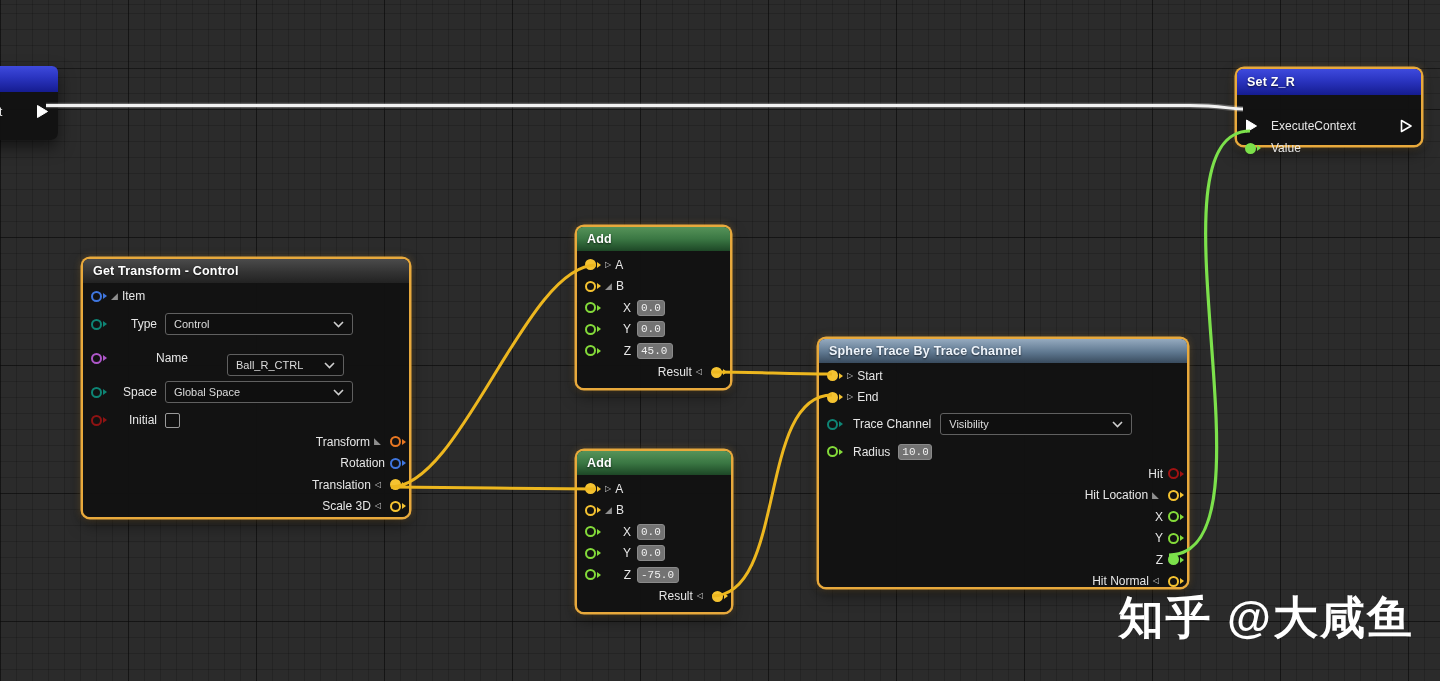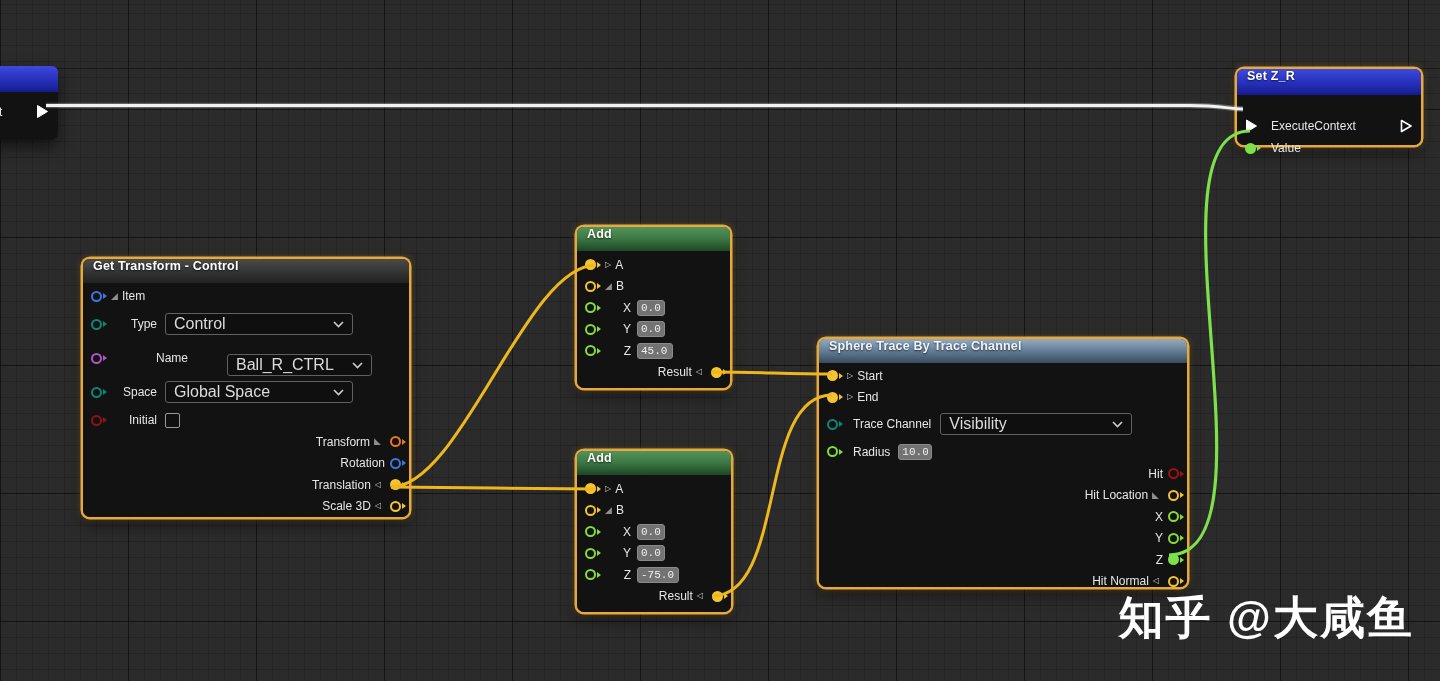--- a/index.html
+++ b/index.html
@@ -18,21 +18,21 @@
   .wires { position:absolute; left:0; top:0; width:1440px; height:681px; z-index:6; pointer-events:none; }
   .node {
     position:absolute; z-index:3; background:rgba(18,18,18,.97);
     border-radius:7px; box-shadow:0 7px 16px rgba(0,0,0,.55);
     color:#e6e6e6; font-size:12px;
   }
   .node.selected {
     box-shadow:0 0 0 2.5px #e8a93c, 0 0 7px 3px rgba(232,169,60,.22), 0 7px 16px rgba(0,0,0,.55);
   }
   .hdr {
-    height:24px; border-radius:6px 6px 0 0; display:flex; 
+    height:24px; border-radius:6px 6px 0 0; display:flex; align-items:center;
     padding:0 10px; font-weight:700; font-size:12.5px; color:#fff;
     text-shadow:0 1px 2px rgba(0,0,0,.65); letter-spacing:.2px;
   }
   .hdr.gray  { background:linear-gradient(180deg,#4b4b4b 0%,#333 55%,#222 100%); }
   .hdr.green { background:linear-gradient(180deg,#569359 0%,#3a7743 50%,#1d4726 100%); }
   .hdr.steel { background:linear-gradient(180deg,#95aabf 0%,#5f7890 55%,#394b5e 100%); color:#eef4fb; }
   .hdr.blue  { background:linear-gradient(180deg,#3e4add 0%,#2a34c0 45%,#151c90 100%); height:26px; }
   .row { display:flex; align-items:center; padding:0 8px; height:21.5px; }
   .row.out { justify-content:flex-end; }
   .pin {
@@ -50,21 +50,21 @@
   .gt-lbl { width:50px; text-align:right; margin-right:8px; flex:none; }
   .ax { width:30px; text-align:right; margin-right:6px; flex:none; }
   .valuebox {
     background:#737373; border:1px solid #8a8a8a; border-radius:3px;
     color:#efefef; font-size:11px; height:16px; padding:0 3px;
     font-family:Liberation Mono, monospace;
   }
   .dd {
     background:#0f0f0f; border:1px solid #606060; border-radius:3px; height:22px;
     display:flex; align-items:center; justify-content:space-between;
-    padding:0 8px; color:#dcdcdc; font-size:16px; flex:none;
+    padding:0 8px; color:#dcdcdc; font-size:11px; flex:none;
   }
   .checkbox { width:15px; height:15px; background:#101010; border:1px solid #9a9a9a; border-radius:2px; flex:none; }
   .execpin { flex:none; display:flex; }
   .watermark {
     position:absolute; z-index:10; right:26px; top:588px;
     font-size:45px; font-weight:700; color:#fff; letter-spacing:2px;
   }
 </style>
 </head>
 <body>
@@ -109,21 +109,21 @@
         <span class="dd" style="width:188px;">
           <span>Control</span>
           <svg width="11" height="7">
               <path d="M1,1 L5.5,5.5 L10,1" fill="none" stroke="#cfcfcf" stroke-width="1.6"></path>
             </svg>
         </span>
       </div>
       <div class="row" style="height:34px;gap:31px;">
         <span class="pin" style="--c:#AE57C9"></span>
         <span class="gt-lbl">Name</span>
-        <span class="dd" style="width:145px;margin-top:14px;">
+        <span class="dd" style="width:117px;margin-top:14px;">
           <span>Ball_R_CTRL</span>
           <svg width="11" height="7">
               <path d="M1,1 L5.5,5.5 L10,1" fill="none" stroke="#cfcfcf" stroke-width="1.6"></path>
             </svg>
         </span>
       </div>
       <div class="row" style="height:34px;">
         <span class="pin" style="--c:#0E8575"></span>
         <span class="gt-lbl">Space</span>
         <span class="dd" style="width:188px;">

